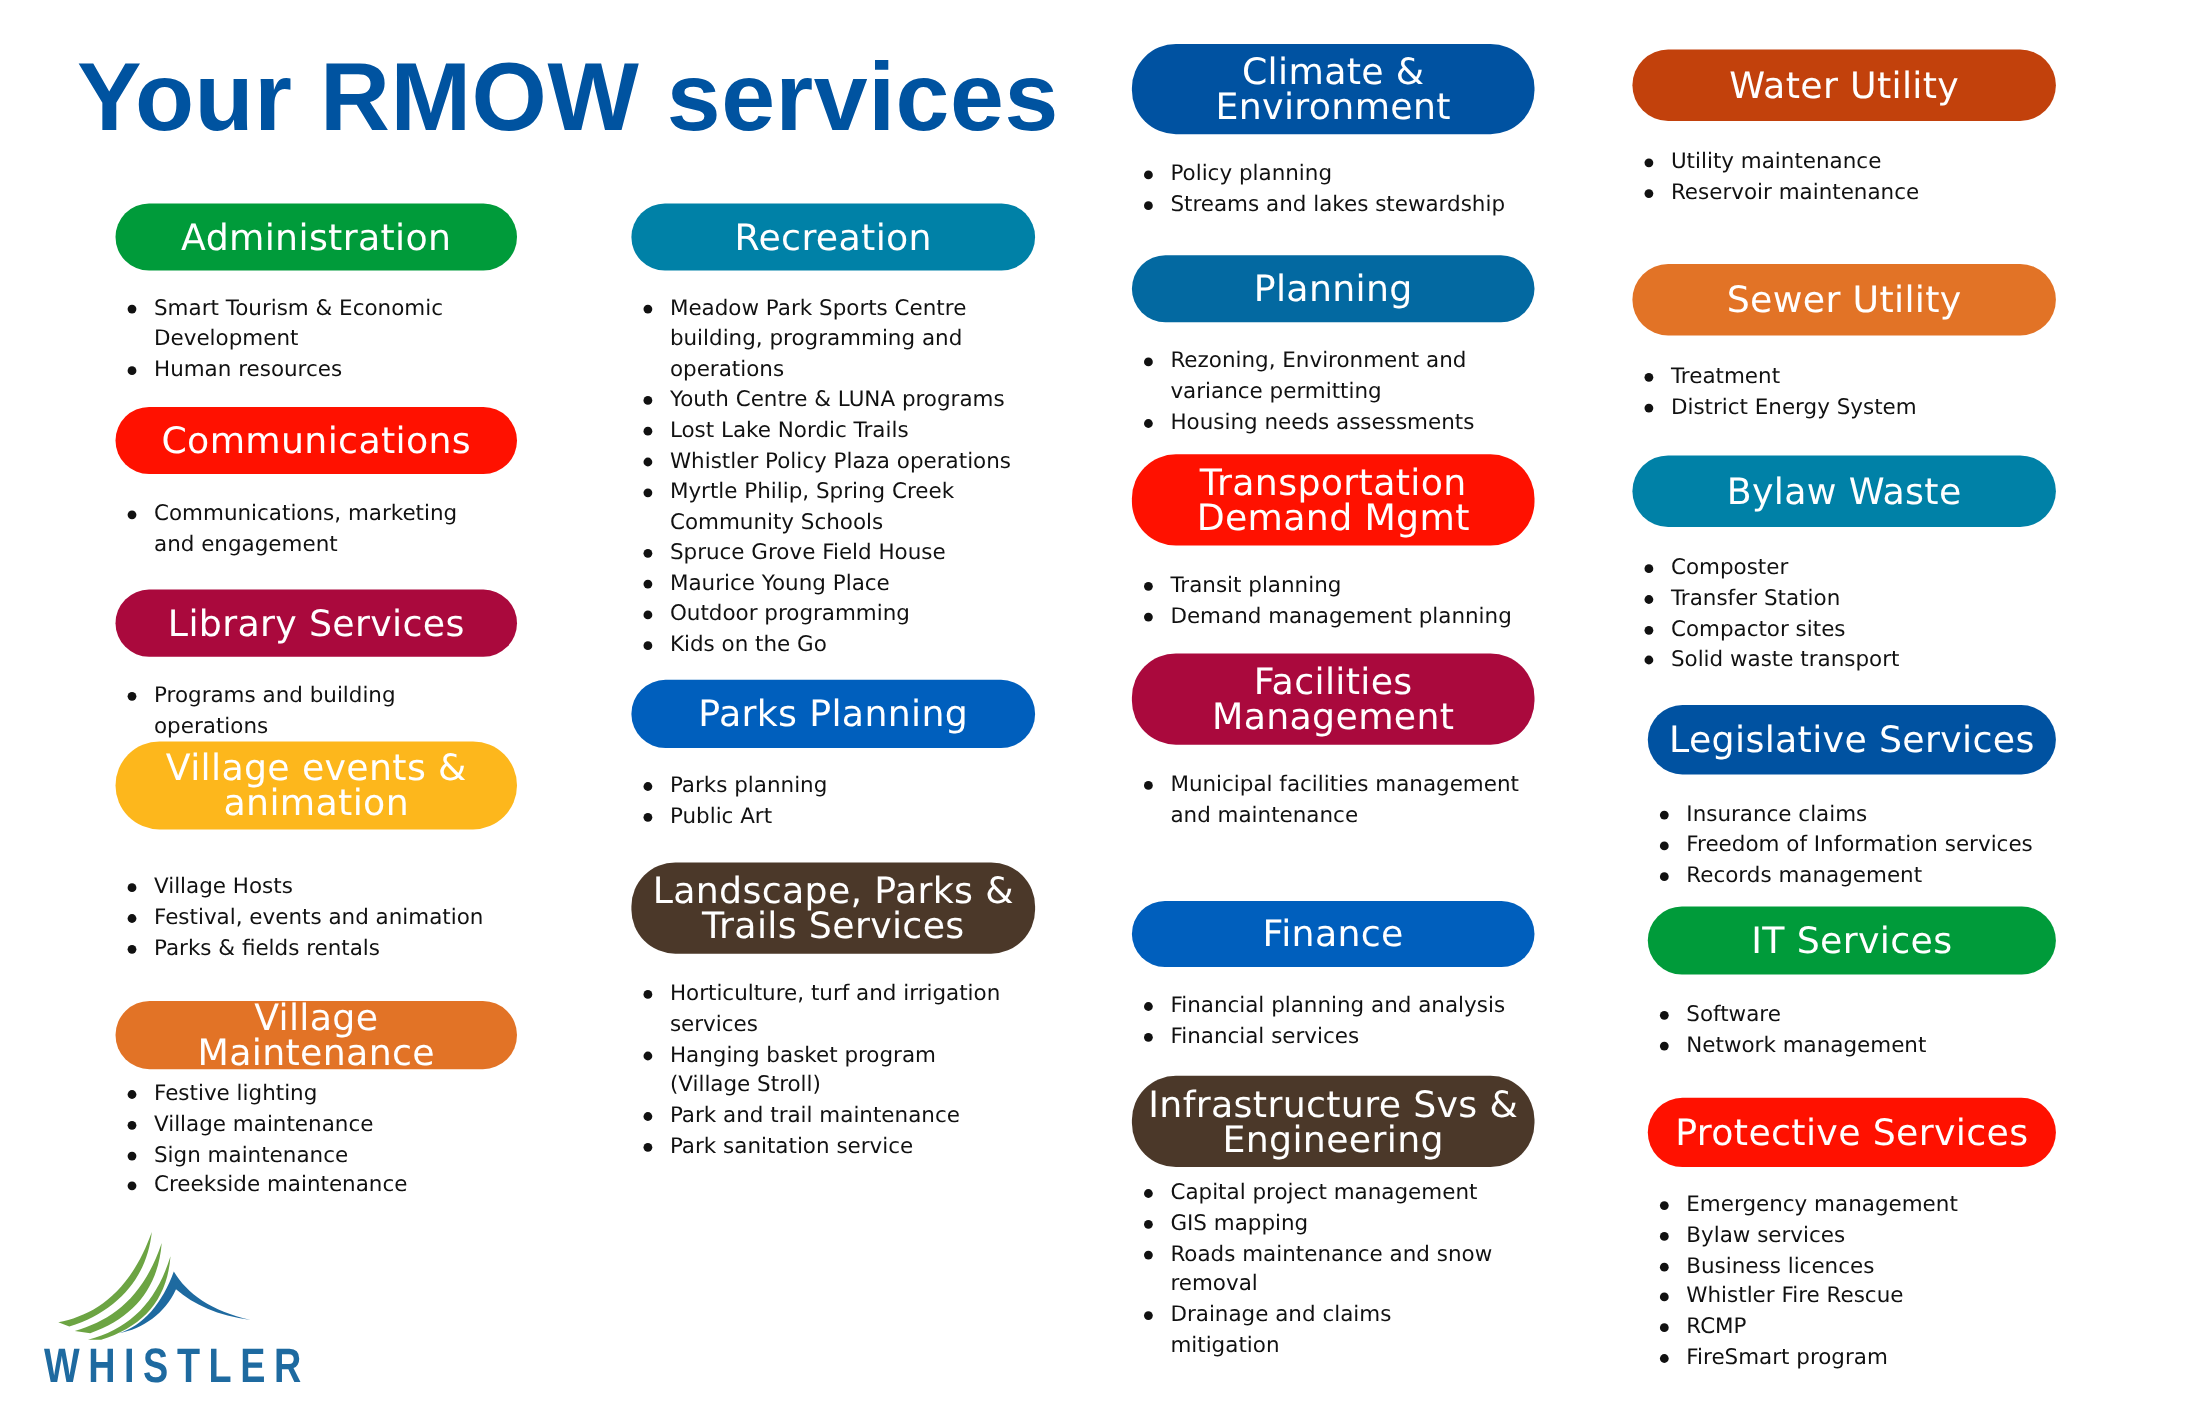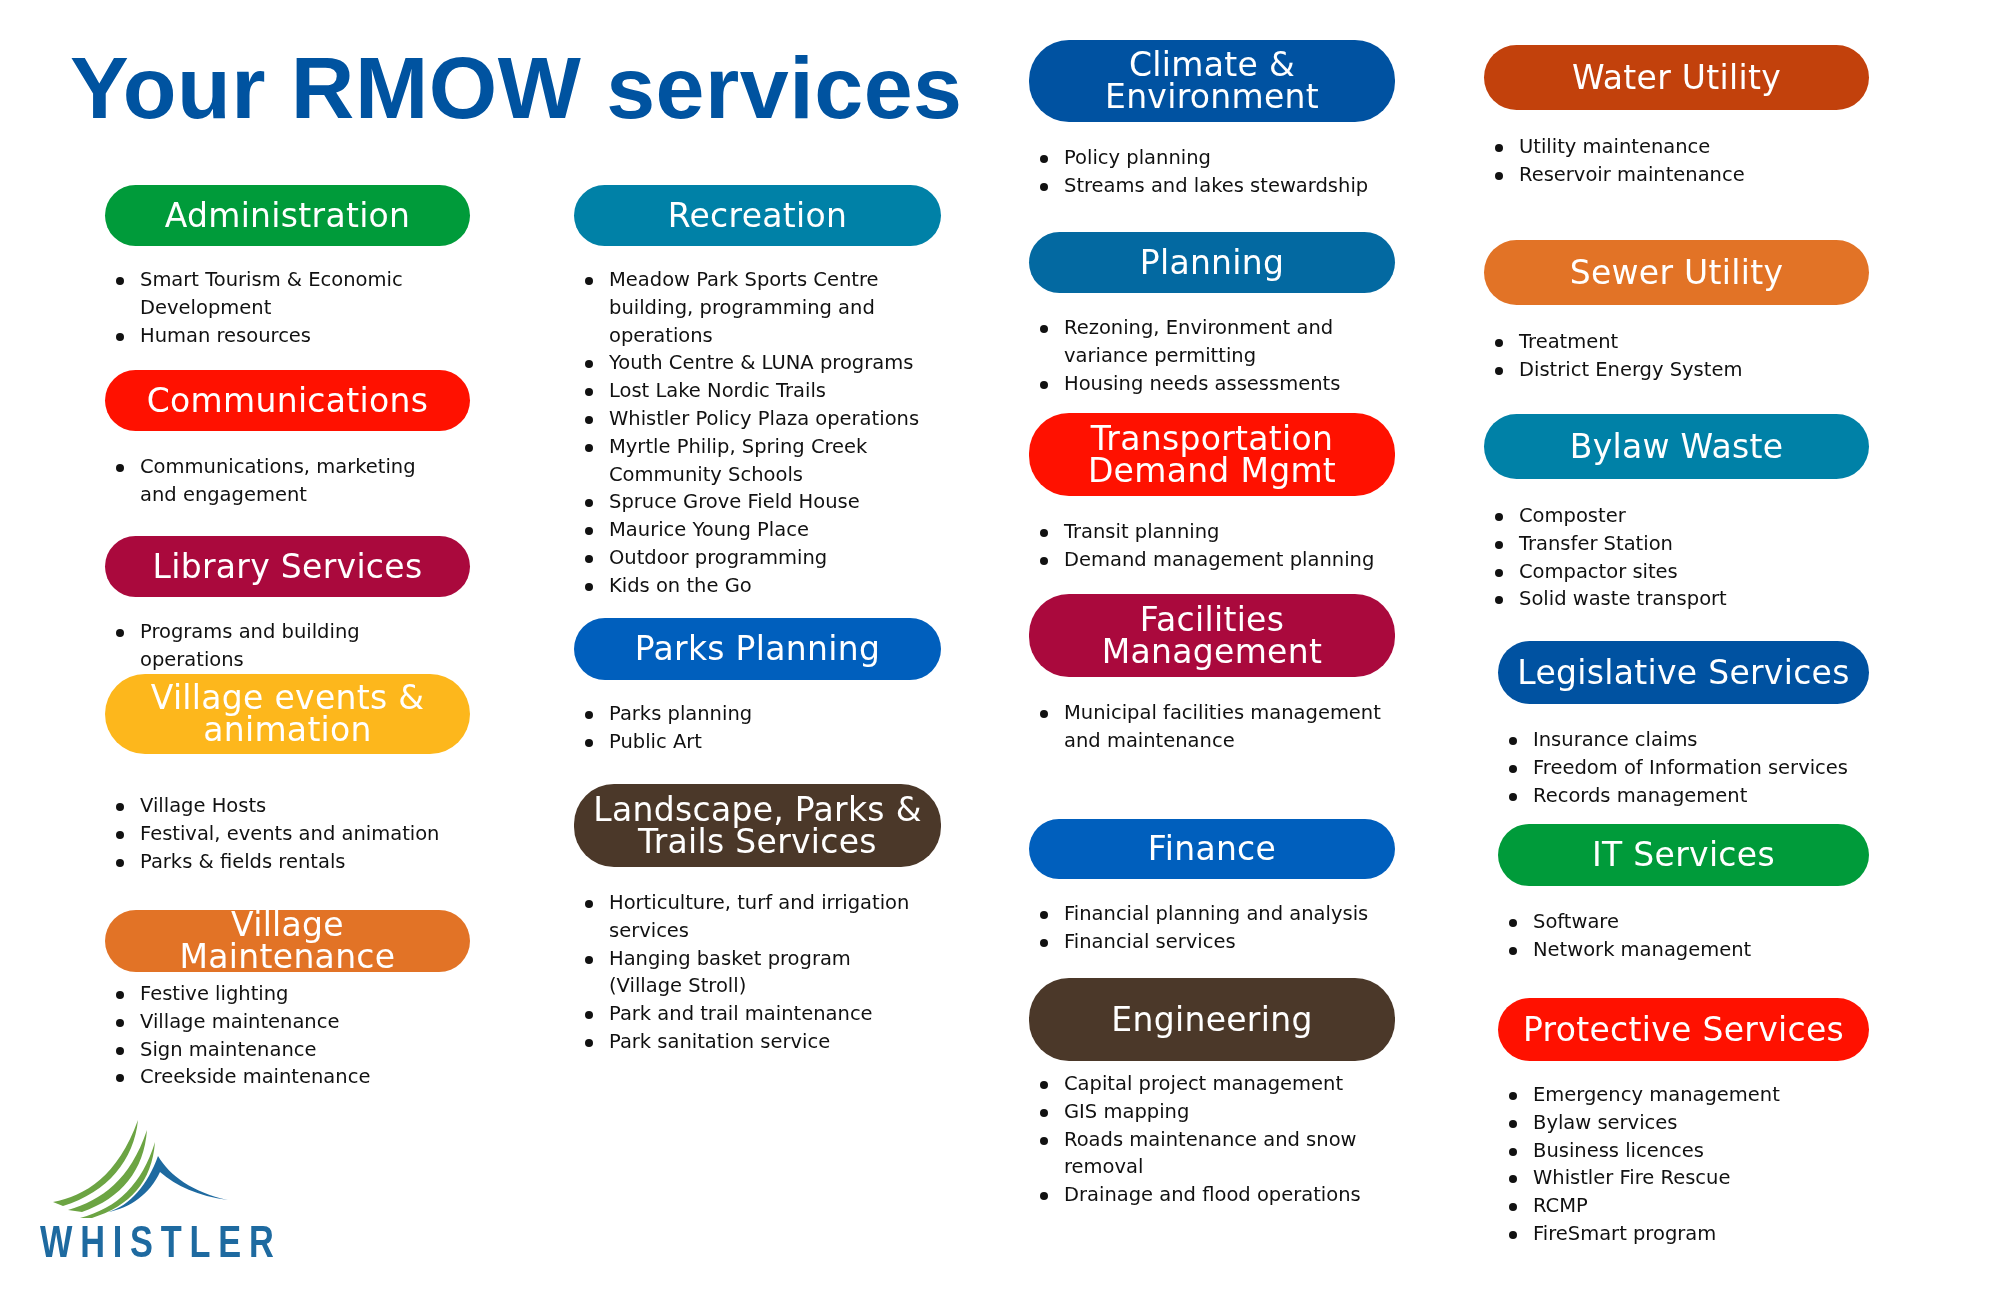--- a/index.html
+++ b/index.html
@@ -172,28 +172,29 @@
       <div>
         <span>Finance</span>
       </div>
     </div>
     <ul class="list" style="left: 1031px; top: 900px; width: 370px;">
       <li>Financial planning and analysis</li>
       <li>Financial services</li>
     </ul>
     <div class="pill" style="left: 1029px; top: 978px; width: 366px; height: 83px; background: rgb(75, 56, 41);">
       <div>
+        <span>Infrastructure Svs &amp;</span>
         <span>Engineering</span>
       </div>
     </div>
     <ul class="list" style="left: 1031px; top: 1070px; width: 330px;">
       <li>Capital project management</li>
       <li>GIS mapping</li>
       <li>Roads maintenance and snow removal</li>
-      <li>Drainage and flood operations</li>
+      <li>Drainage and claims mitigation</li>
     </ul>
     <div class="pill" style="left: 1484px; top: 45px; width: 385px; height: 65px; background: #c2410c;">
       <div>
         <span>Water Utility</span>
       </div>
     </div>
     <ul class="list" style="left: 1486px; top: 133px; width: 380px;">
       <li>Utility maintenance</li>
       <li>Reservoir maintenance</li>
     </ul>

